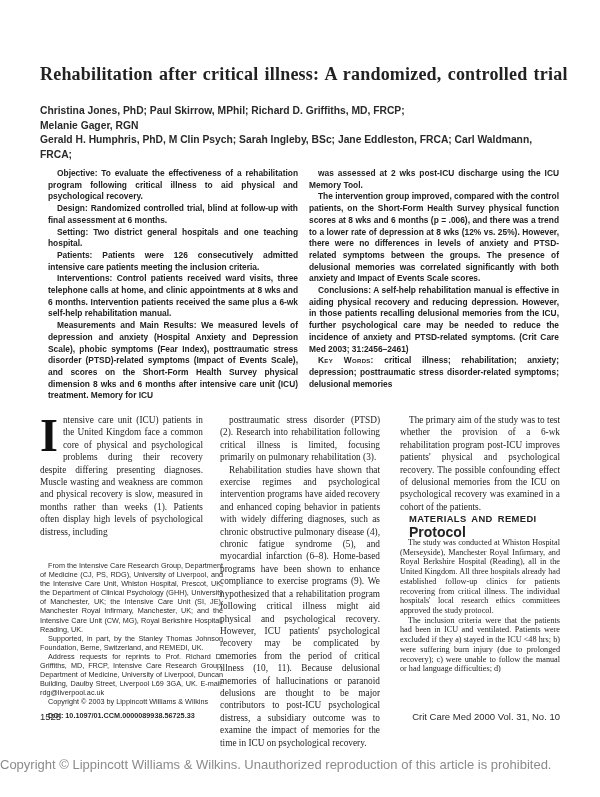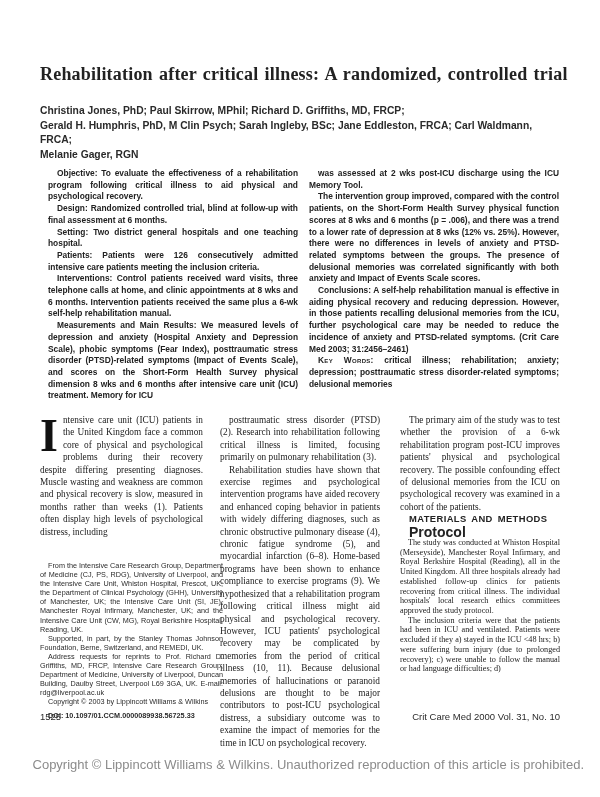--- a/index.html
+++ b/index.html
@@ -61,38 +61,38 @@
     position:absolute; left:40px; top:561px; width:183px;
     font-size:7.25px; line-height:9.1px; text-align:justify; color:#2b2b2b;
   }
   .footnote p { margin:0; text-indent:8px; }
   .footnote p:last-of-type { font-weight:bold; margin-top:4px; text-align:left; }
   
   .footer-left  { position:absolute; left:40px;  top:711px; font-size:9.5px; color:#2b2b2b; }
   .footer-right { position:absolute; right:40px; top:711px; font-size:9.5px; color:#2b2b2b; }
   
   .copyright {
-    position:absolute; left:0; right:16px; top:757px; text-align:right;
+    position:absolute; left:0; right:16px; top:757px; text-align:left;
     font-size:13px; color:#8b8b8b;
   }
 </style>
 </head>
 <body>
 
 <div class="page">
 
   <div class="title">Rehabilitation after critical illness: A randomized, controlled trial</div>
 
   <div class="authors">
 
       <span>Christina Jones, PhD; Paul Skirrow, MPhil; Richard D. Griffiths, MD, FRCP;</span>
 
+      <span>Melanie Gager, RGN</span>
+
       <span>Gerald H. Humphris, PhD, M Clin Psych; Sarah Ingleby, BSc; Jane Eddleston, FRCA; Carl Waldmann, FRCA;</span>
-
-      <span>Melanie Gager, RGN</span>
     </div>
 
   <div class="abstract">
     <div class="abs-col">
 
         <p><span class="abs-label">Objective:</span><span> To evaluate the effectiveness of a rehabilitation program following critical illness to aid physical and psychological recovery.</span></p>
 
         <p><span class="abs-label">Design:</span><span> Randomized controlled trial, blind at follow-up with final assessment at 6 months.</span></p>
 
         <p><span class="abs-label">Setting:</span><span> Two district general hospitals and one teaching hospital.</span></p>
@@ -122,21 +122,21 @@
 
   <div class="bodycol col2">
 
       <p>posttraumatic stress disorder (PTSD) (2). Research into rehabilitation following critical illness is limited, focusing primarily on pulmonary rehabilitation (3).</p>
 
       <p>Rehabilitation studies have shown that exercise regimes and psychological intervention programs have aided recovery and enhanced coping behavior in patients with widely differing diagnoses, such as chronic obstructive pulmonary disease (4), chronic fatigue syndrome (5), and myocardial infarction (6–8). Home-based programs have been shown to enhance compliance to exercise programs (9). We hypothesized that a rehabilitation program following critical illness might aid physical and psychological recovery. However, ICU patients' psychological recovery may be complicated by memories from the period of critical illness (10, 11). Because delusional memories of hallucinations or paranoid delusions are thought to be major contributors to post-ICU psychological distress, a subsidiary outcome was to examine the impact of memories for the time in ICU on psychological recovery.</p>
     </div>
 
   <div class="bodycol col3">
     <p>The primary aim of the study was to test whether the provision of a 6-wk rehabilitation program post-ICU improves patients' physical and psychological recovery. The possible confounding effect of delusional memories from the ICU on psychological recovery was examined in a cohort of the patients.</p>
-    <p class="section-heading">MATERIALS AND METHODS</p>
+    <p class="section-heading">MATERIALS AND REMEDI</p>
     <p class="subsection-heading">Protocol</p>
     <div class="methods">
 
         <p>The study was conducted at Whiston Hospital (Merseyside), Manchester Royal Infirmary, and Royal Berkshire Hospital (Reading), all in the United Kingdom. All three hospitals already had established follow-up clinics for patients recovering from critical illness. The individual hospitals' local research ethics committees approved the study protocol.</p>
 
         <p>The inclusion criteria were that the patients had been in ICU and ventilated. Patients were excluded if they a) stayed in the ICU &lt;48 hrs; b) were suffering burn injury (due to prolonged recovery); c) were unable to follow the manual or had language difficulties; d)</p>
       </div>
   </div>
 
   <div class="footnote">

